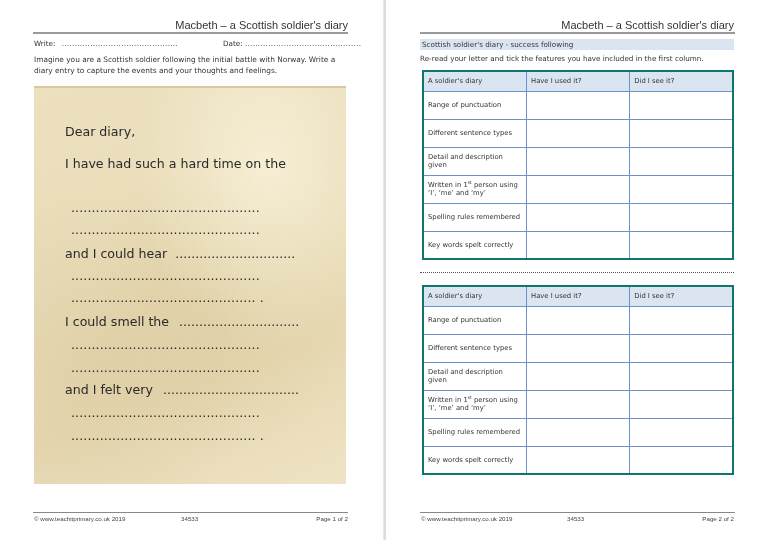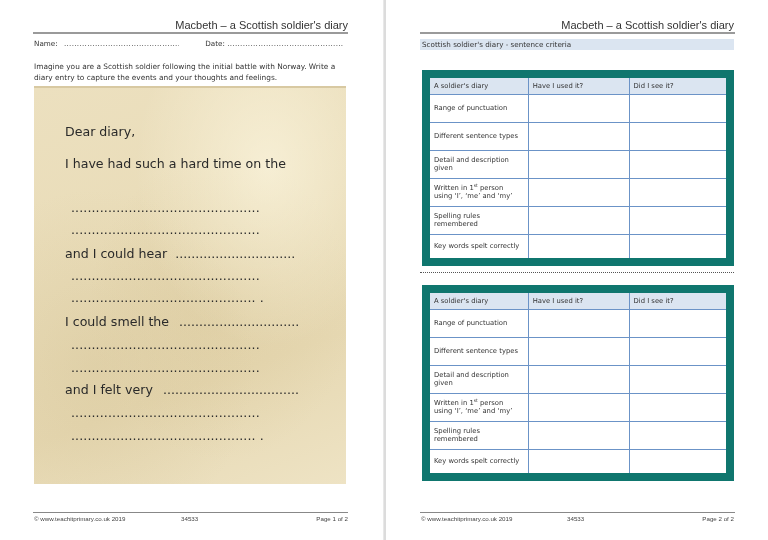--- a/index.html
+++ b/index.html
@@ -9,61 +9,61 @@
   .page.left { left: 0; width: 383px; }
   .page.right { left: 386px; width: 382px; }
   .divider { position: absolute; left: 383px; top: 0; width: 3px; height: 540px; background: #dcdcdc; border-left: 1px solid #e8e8e8; }
 
   .hdr-title { position: absolute; font-family: "Liberation Sans", sans-serif; font-size: 11px; color: #333; text-align: right; }
   .hdr-rule { position: absolute; height: 2px; background: #9a9a9a; }
 
   
   .namedate { position: absolute; left: 34px; top: 39px; width: 314px; font-size: 7.2px; color: #333; white-space: nowrap; }
   .namedate .dots { letter-spacing: 0.3px; color: #555; }
-  .instr-left { position: absolute; left: 34px; top: 54px; width: 316px; font-size: 7.4px; line-height: 11px; color: #333; margin-top: 7px; }
+  .instr-left { position: absolute; left: 34px; top: 54px; width: 316px; font-size: 7.4px; line-height: 11px; color: #333; }
   .parchment {
     position: absolute; left: 34px; top: 86px; width: 312px; height: 398px;
     background:
       radial-gradient(ellipse at 75% 20%, rgba(255,250,230,0.6), rgba(0,0,0,0) 40%),
       radial-gradient(ellipse at 20% 70%, rgba(200,180,130,0.25), rgba(0,0,0,0) 45%),
       radial-gradient(ellipse at 60% 55%, rgba(210,190,140,0.3), rgba(0,0,0,0) 50%),
       linear-gradient(160deg, #ece0bf 0%, #e9dcb8 40%, #e6d8b2 70%, #eee3c4 100%);
     border-top: 2px solid #d8c9a2;
   }
   .diary-line { position: absolute; left: 31px; font-size: 12.6px; color: #2a2a2a; white-space: nowrap; }
   .diary-dots { position: absolute; left: 37px; font-size: 12.6px; color: #2a2a2a; white-space: nowrap; letter-spacing: 0.1px; }
 
   
   .criteria-bar { position: absolute; left: 34px; top: 39px; width: 314px; height: 11px; background: #dbe5f1; font-size: 7.2px; line-height: 11px; color: #333; padding-left: 2px; }
   .instr-right { position: absolute; left: 34px; top: 54px; font-size: 7.2px; color: #333; white-space: nowrap; }
   table.crit { position: absolute; left: 36px; width: 312px; border-collapse: collapse; font-size: 6.8px; color: #333; }
   table.crit td, table.crit th { border: 1px solid #6b93c7; text-align: left; vertical-align: middle; padding: 0 4px; font-weight: normal; }
   table.crit th { background: #dbe5f1; height: 20px; }
   table.crit td { height: 28px; line-height: 8px; }
-  table.crit { border: 8px solid #0f766e; }
+  table.crit { border: 2px solid #0f766e; }
   table.crit col.c1 { width: 104px; }
   table.crit col.c2 { width: 104px; }
   table.crit col.c3 { width: 104px; }
   .sep-dots { position: absolute; left: 34px; top: 268px; width: 314px; height: 2px; border-top: 1px dotted #555; }
 
   .footer-rule { position: absolute; height: 1px; background: #888; }
   .footer-text { position: absolute; font-family: "Liberation Sans", sans-serif; font-size: 6.2px; color: #444; white-space: nowrap; }
   sup { font-size: 4.5px; vertical-align: super; line-height: 0; }
 </style>
 </head>
 <body>
 
 <div class="page left">
   <div class="hdr-title" style="left:34px; top:19px; width:314px;">Macbeth – a Scottish soldier's diary</div>
   <div class="hdr-rule" style="left:33px; top:32px; width:315px;"></div>
 
   <div class="namedate">
-    <span>Name:</span>
+    <span>Write:</span>
     <span class="dots" style="display:inline-block; width:115px; overflow:hidden; vertical-align:bottom; margin-left:4px;">...................................................</span>
-    <span style="margin-left:24px;">Date:</span>
+    <span style="margin-left:44px;">Date:</span>
     <span class="dots" style="display:inline-block; width:116px; overflow:hidden; vertical-align:bottom;">...................................................</span>
   </div>
 
   <div class="instr-left">Imagine you are a Scottish soldier following the initial battle with Norway. Write a diary entry to capture the events and your thoughts and feelings.</div>
 
   <div class="parchment">
     <div class="diary-line" style="top:36px;">Dear diary,</div>
     <div class="diary-line" style="top:68px;">I have had such a hard time on the</div>
     <div class="diary-dots" style="top:112px;">..............................................</div>
     <div class="diary-dots" style="top:134px;">..............................................</div>
@@ -92,21 +92,22 @@
   <div class="footer-text" style="left:181px; top:515px;">34533</div>
   <div class="footer-text" style="left:300px; top:515px; width:48px; text-align:right;">Page 1 of 2</div>
 </div>
 
 <div class="divider"></div>
 
 <div class="page right">
   <div class="hdr-title" style="left:34px; top:19px; width:314px;">Macbeth – a Scottish soldier's diary</div>
   <div class="hdr-rule" style="left:34px; top:32px; width:315px;"></div>
 
-  <div class="criteria-bar">Scottish soldier's diary - sentence criteria</div>
+  <div class="criteria-bar">Scottish soldier's diary - success following</div>
+  <div class="instr-right">Re-read your letter and tick the features you have included in the first column.</div>
 
   <table class="crit" style="top:70px;">
     <colgroup>
         <col class="c1">
         <col class="c2">
         <col class="c3">
       </colgroup>
     <tbody>
         <tr>
       <th>A soldier's diary</th>

